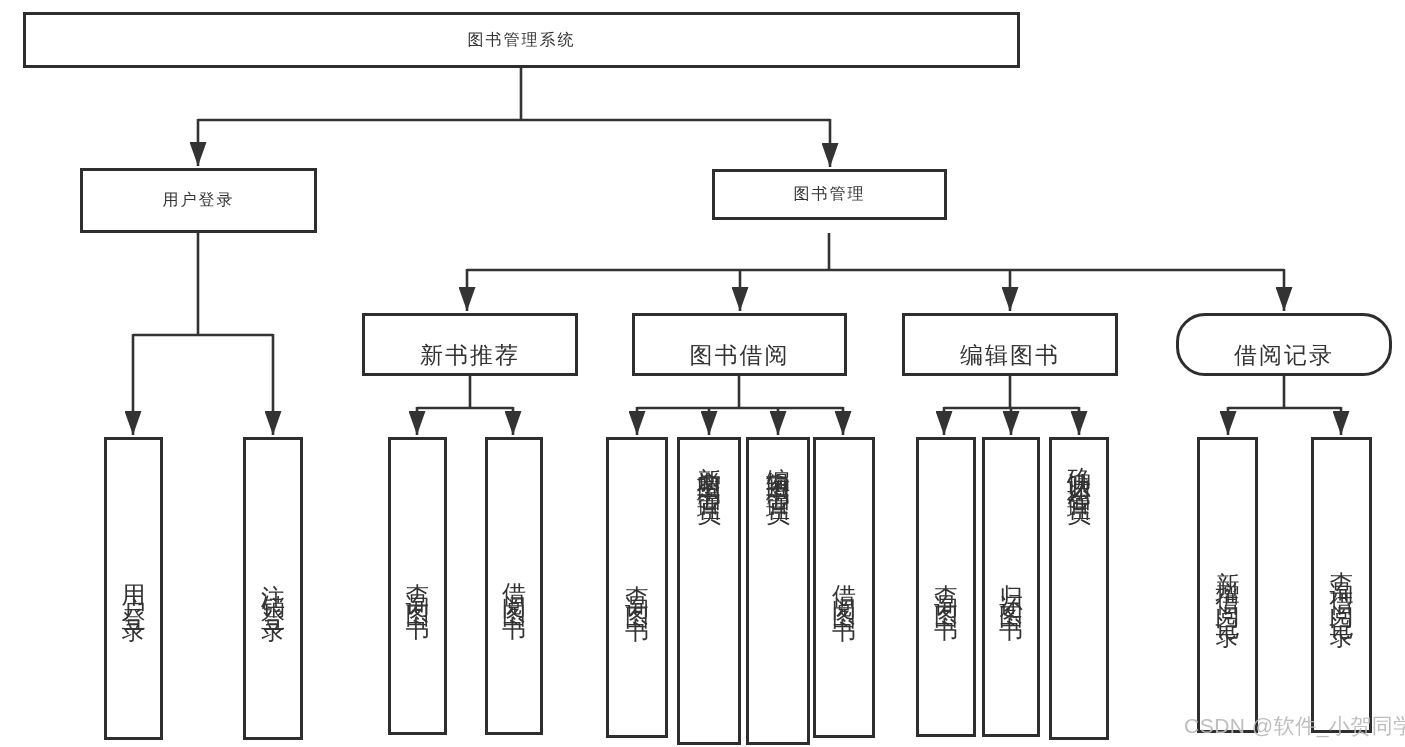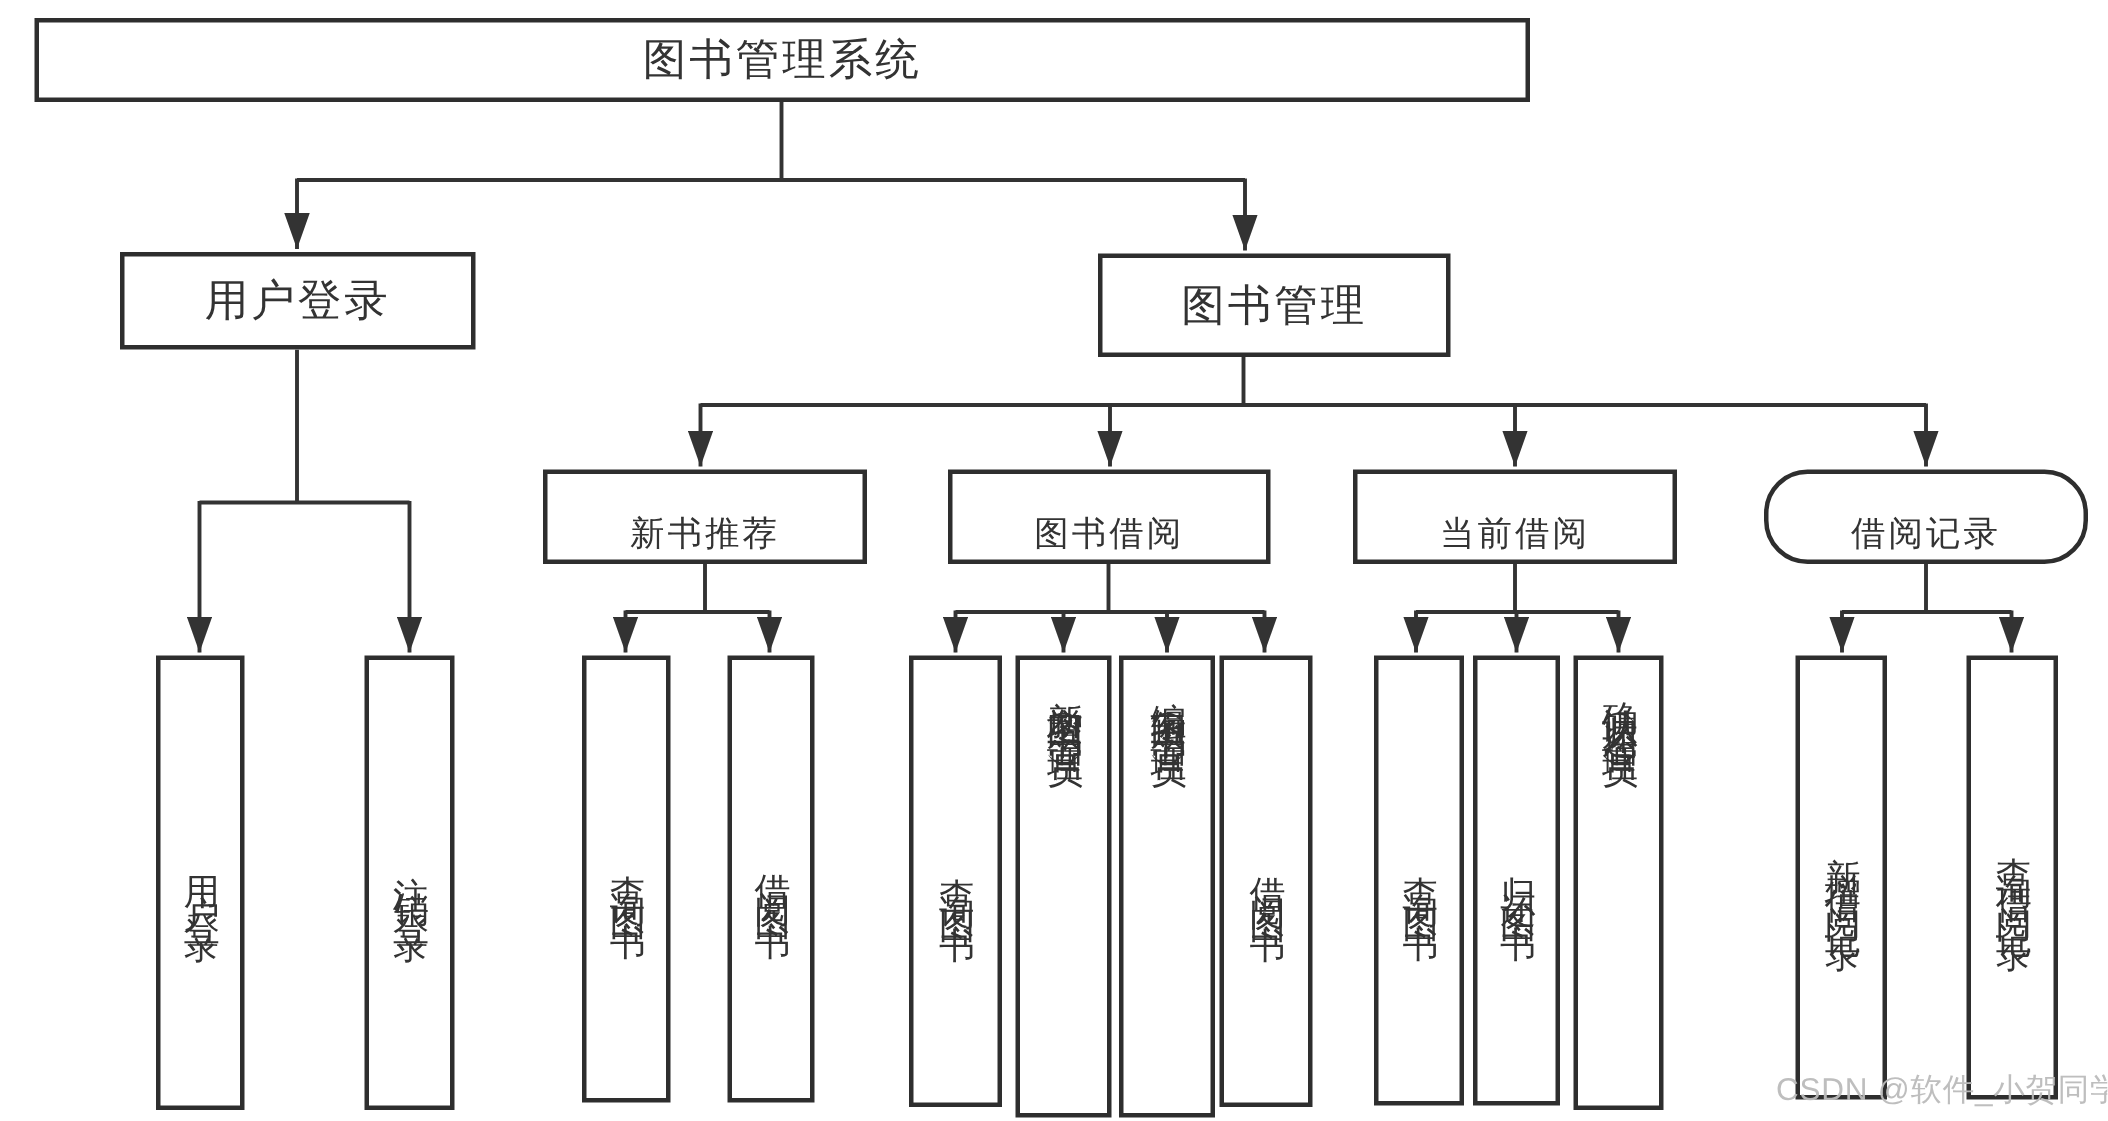--- a/index.html
+++ b/index.html
@@ -15,21 +15,21 @@
   .box {
     position: absolute;
     box-sizing: border-box;
     border: 3px solid #2e2e2e;
     background: #ffffff;
     color: #333333;
     display: flex;
     align-items: center;
     justify-content: center;
   }
-  .hlabel { font-size: 29px; letter-spacing: 2px; white-space: nowrap; }
+  .hlabel { font-size: 16px; letter-spacing: 2px; white-space: nowrap; }
   .hlabel2 { font-size: 23px; letter-spacing: 2px; white-space: nowrap; margin-top: 21px; }
   .leaf { align-items: center; justify-content: center; }
   .leaf.long { align-items: flex-start; }
   .vtext {
     writing-mode: vertical-rl;
     text-orientation: mixed;
     font-size: 24px;
     letter-spacing: 12px;
     line-height: 1;
   }
@@ -102,32 +102,32 @@
     </g>
   </svg>
 
   <div class="box" style="left:23px; top:12px; width:997px; height:56px;">
     <span class="hlabel">图书管理系统</span>
   </div>
 
   <div class="box" style="left:80px; top:168px; width:237px; height:65px;">
     <span class="hlabel">用户登录</span>
   </div>
-  <div class="box" style="left:712px; top:169px; width:235px; height:69px;margin-left:20px;">
+  <div class="box" style="left:712px; top:169px; width:235px; height:51px;">
     <span class="hlabel">图书管理</span>
   </div>
 
   <div class="box" style="left:362px; top:313px; width:216px; height:63px;">
     <span class="hlabel2">新书推荐</span>
   </div>
   <div class="box" style="left:632px; top:313px; width:215px; height:63px;">
     <span class="hlabel2">图书借阅</span>
   </div>
   <div class="box" style="left:902px; top:313px; width:216px; height:63px;">
-    <span class="hlabel2">当前借阅</span>
+    <span class="hlabel2">编辑图书</span>
   </div>
   <div class="box" style="left:1176px; top:313px; width:216px; height:63px;border-radius:29px;">
     <span class="hlabel2">借阅记录</span>
   </div>
 
   <div class="box leaf g1" style="left:104px; top:437px; width:59px; height:303px;">
     <span class="vtext">用户登录</span>
   </div>
   <div class="box leaf g1" style="left:243px; top:437px; width:60px; height:303px;">
     <span class="vtext">注销登录</span>

